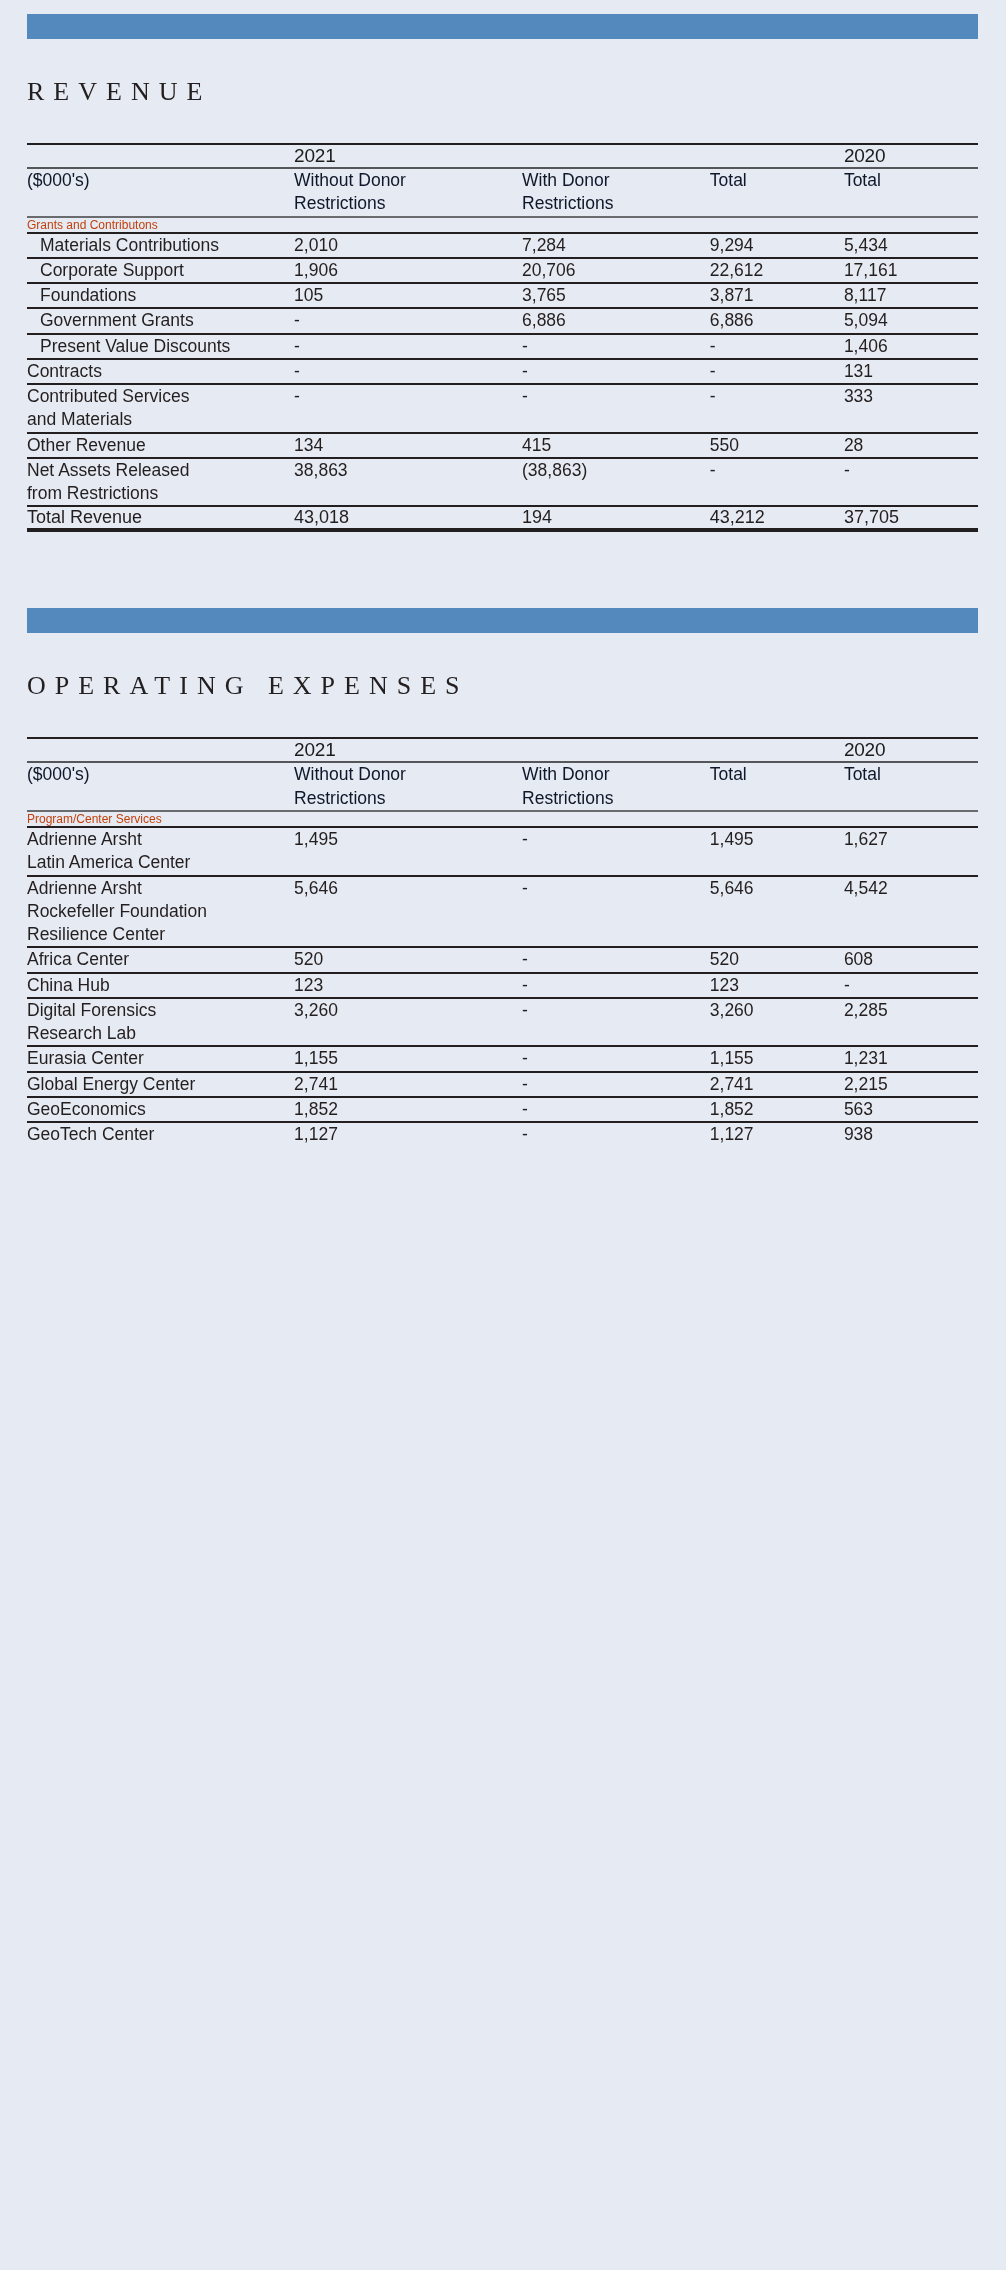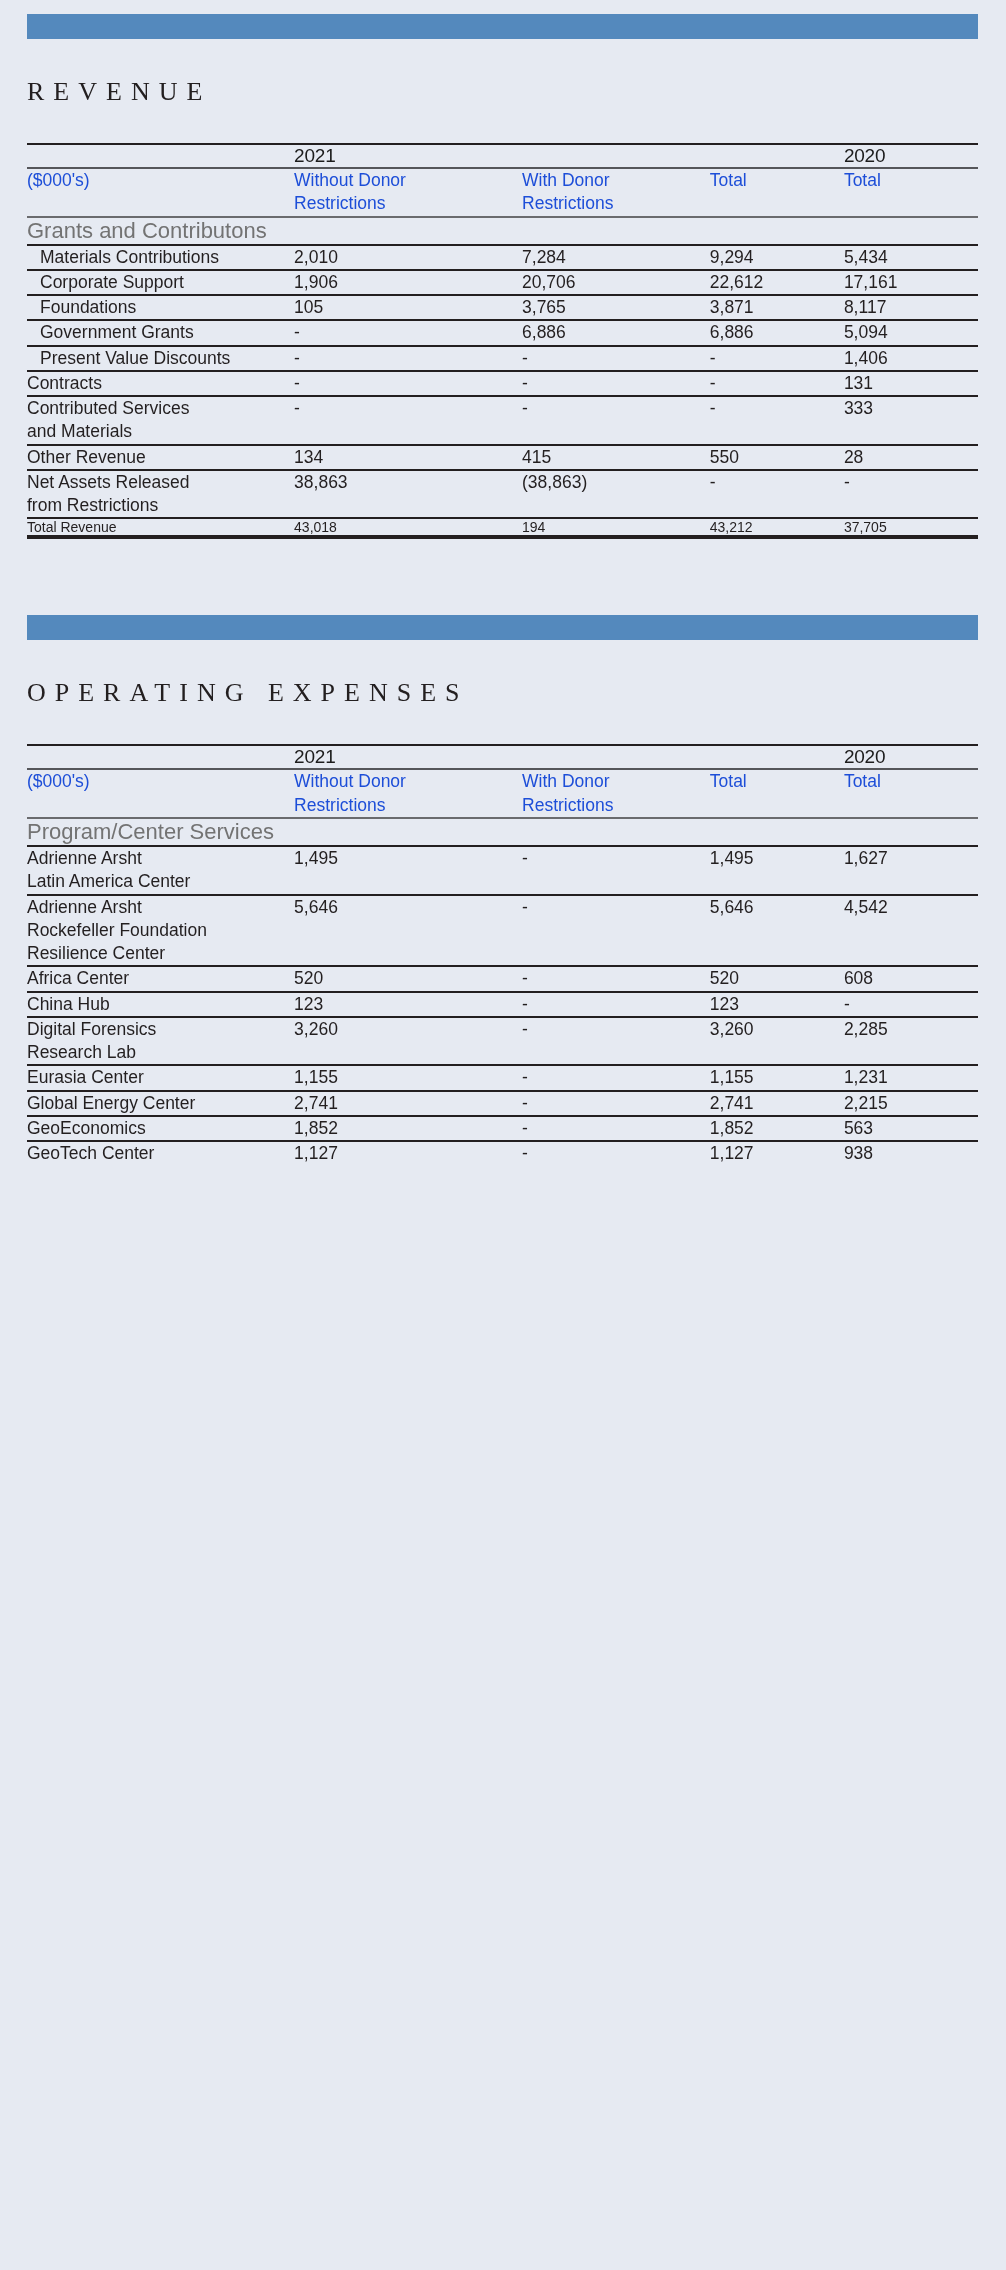--- a/index.html
+++ b/index.html
@@ -79,50 +79,50 @@
     margin-top: 40px;
   }
 
   
   .colhead-row td {
     border-top: 2px solid #55565a;
     font-size: 17.5px;
     padding-top: 16px;
     padding-bottom: 18px;
     line-height: 1.33;
-    color: #1d4ed8;
+    color: #0f172a;
   }
 
   
   .group-row td {
     border-top: 2px solid #6a6b6e;
-    font-size: 22px;
+    font-size: 12px;
     font-weight: bold;
-    color: #737373;
+    color: #c2410c;
     padding-top: 13px;
     padding-bottom: 12px;
   }
 
   
   .data-row td {
     border-top: 2px solid #231f20;
     font-size: 17.5px;
     padding-top: 14px;
     padding-bottom: 13px;
     line-height: 1.33;
     color: #231f20;
   }
 
   .data-row td.lbl.indent { padding-left: 13px; }
 
   
   .total-row td {
     border-top: 2px solid #231f20;
     border-bottom: 4px solid #231f20;
-    font-size: 14px;
+    font-size: 18px;
     font-weight: bold;
     padding-top: 14px;
     padding-bottom: 13px;
     color: #231f20;
   }
 
   .gap {
     height: 62px;
   }
 </style>

